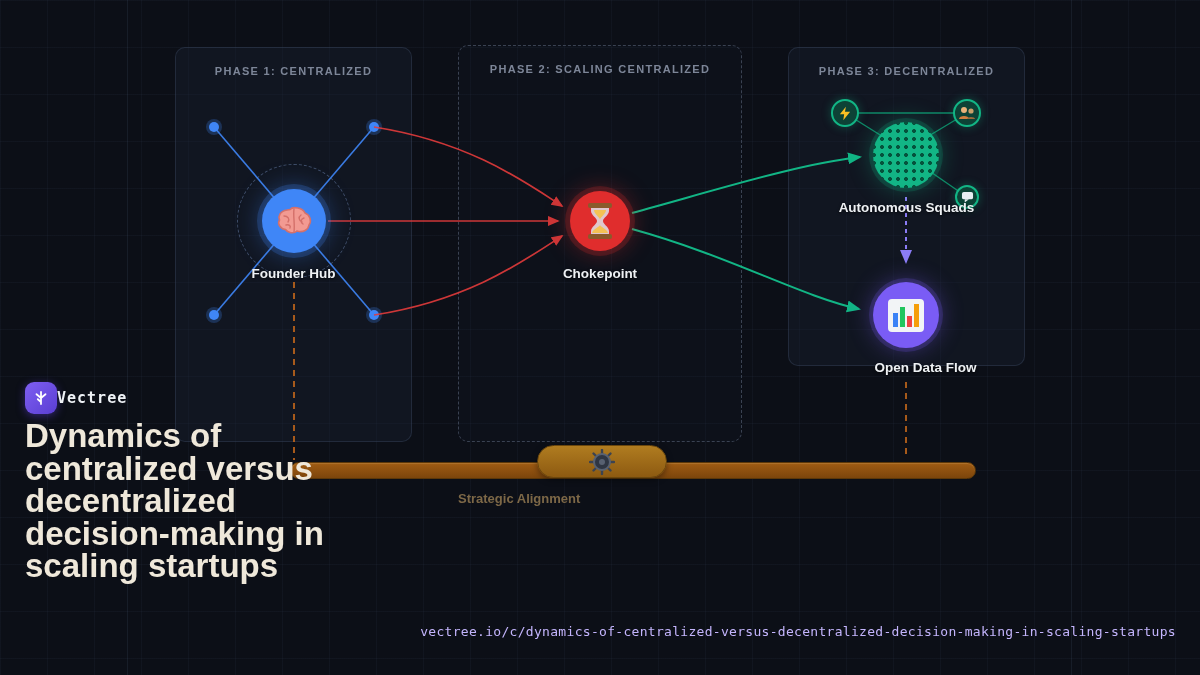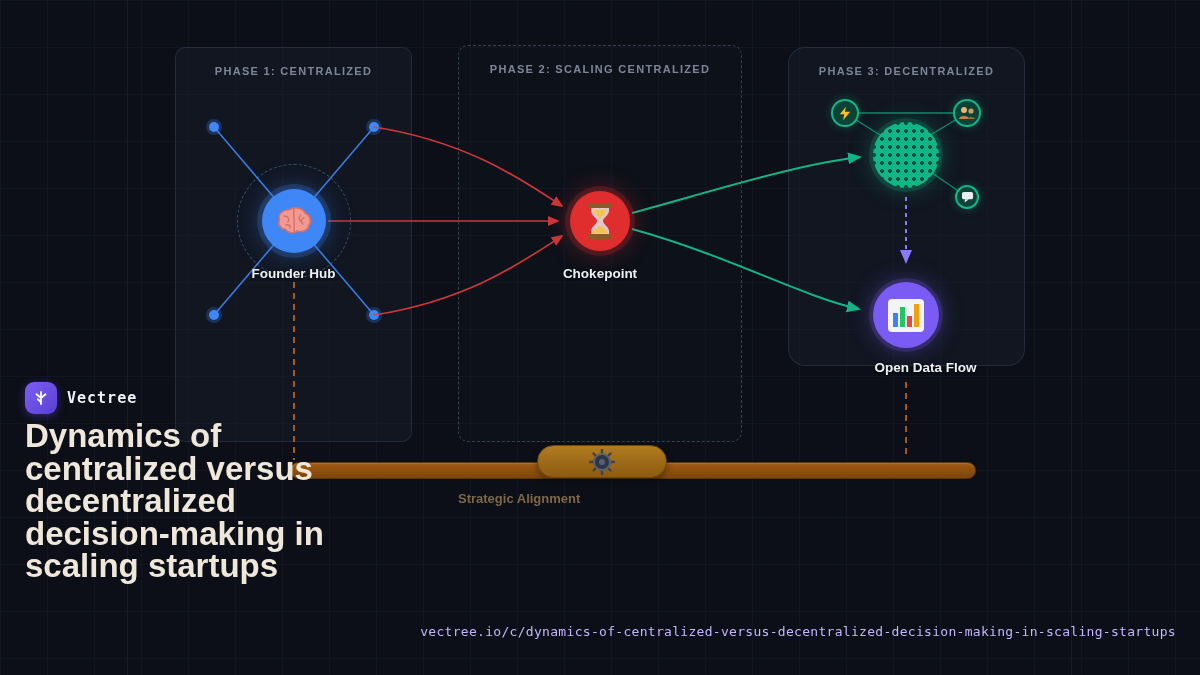--- a/index.html
+++ b/index.html
@@ -25,21 +25,21 @@
     border-right:1px solid rgba(130,155,200,0.10);
     pointer-events:none;
   }
 
   
   .panel{ position:absolute; border-radius:10px; }
   .panel-solid{ background:rgba(28,36,56,0.32); border:1px solid rgba(70,84,110,0.35); }
   .panel-1{ left:175px; top:47px; width:237px; height:395px; }
   .panel-2{ left:458px; top:45px; width:284px; height:397px;
             border:1.6px dashed #3a4252; background:rgba(22,28,44,0.18); }
-  .panel-3{ left:788px; top:47px; width:237px; height:319px;border-radius:17px; }
+  .panel-3{ left:788px; top:47px; width:237px; height:319px; }
   .panel-title{
     margin-top:17px; text-align:center;
     font-size:11px; font-weight:bold; letter-spacing:1.3px; color:#7d8698;
   }
 
   
   .connectors{ position:absolute; left:0; top:0; width:1200px; height:675px; pointer-events:none; }
 
   
   .node-circle{
@@ -112,21 +112,21 @@
 
   
   .brand-row{ position:absolute; left:25px; top:382px; display:flex; align-items:center; }
   .brand-logo{
     width:32px; height:32px; border-radius:9px;
     background:linear-gradient(135deg,#7e5ef2,#5a3ed2);
     display:flex; align-items:center; justify-content:center;
     box-shadow:0 2px 8px rgba(90,62,210,0.5);
   }
   .brand-name{
-    margin-left:10px; font-family:"DejaVu Sans Mono", monospace;
+    font-family:"DejaVu Sans Mono", monospace;
     font-size:15px; font-weight:bold; color:#eef1f5; letter-spacing:1px;
   }
   .headline{
     position:absolute; left:25px; top:420px; width:345px;
     font-family:Liberation Sans, sans-serif;
     font-size:33px; line-height:32.5px; font-weight:bold; color:#efe8da;
   }
   .footer-url{
     position:absolute; right:24px; top:624px;
     font-family:"DejaVu Sans Mono", monospace;
@@ -253,20 +253,21 @@
       <rect x="0" y="0" width="36" height="33" rx="4" fill="#f2f4f6"></rect>
       <rect x="5" y="14" width="5" height="14" fill="#3b82f6"></rect>
       <rect x="12" y="8" width="5" height="20" fill="#22c55e"></rect>
       <rect x="19" y="17" width="5" height="11" fill="#ef4444"></rect>
       <rect x="26" y="5" width="5" height="23" fill="#f59e0b"></rect>
     </svg>
   </div>
 
   <div class="node-label lbl-founder">Founder Hub</div>
   <div class="node-label lbl-chokepoint">Chokepoint</div>
+  <div class="node-label lbl-squads">Autonomous Squads</div>
   <div class="node-label lbl-dataflow">Open Data Flow</div>
 
   <div class="align-bar"></div>
   <div class="align-pill">
     <svg width="26" height="26" viewBox="0 0 26 26">
       <g stroke="#3c4350" stroke-width="2.4" stroke-linecap="round">
         <line x1="13" y1="1" x2="13" y2="6"></line>
         <line x1="13" y1="20" x2="13" y2="25"></line>
         <line x1="1" y1="13" x2="6" y2="13"></line>
         <line x1="20" y1="13" x2="25" y2="13"></line>

